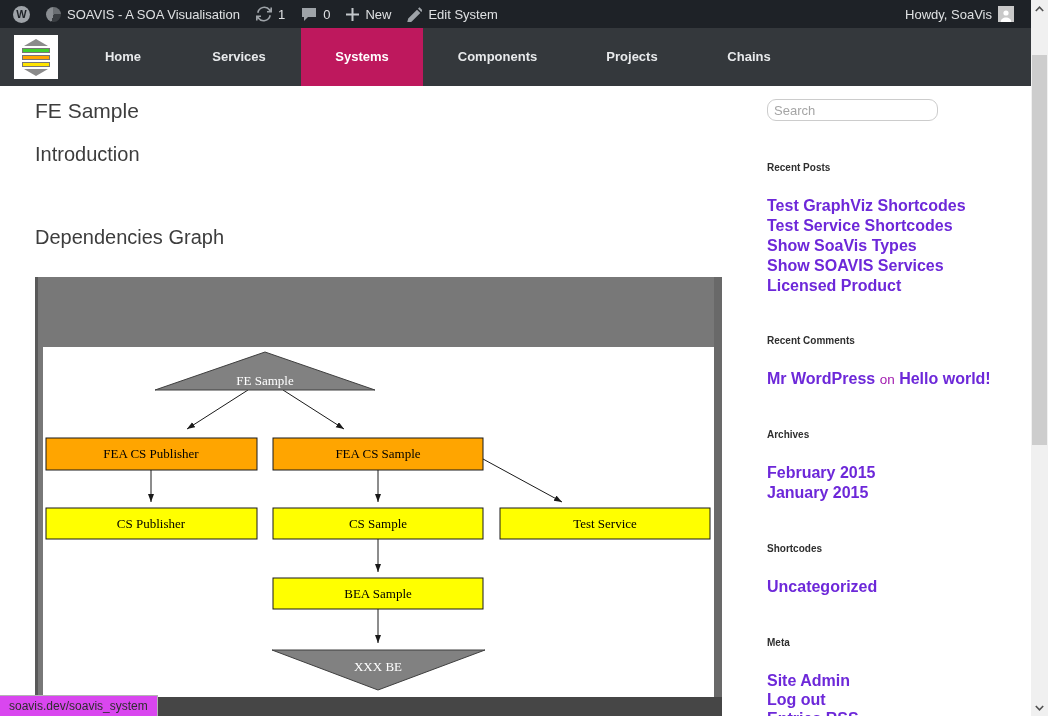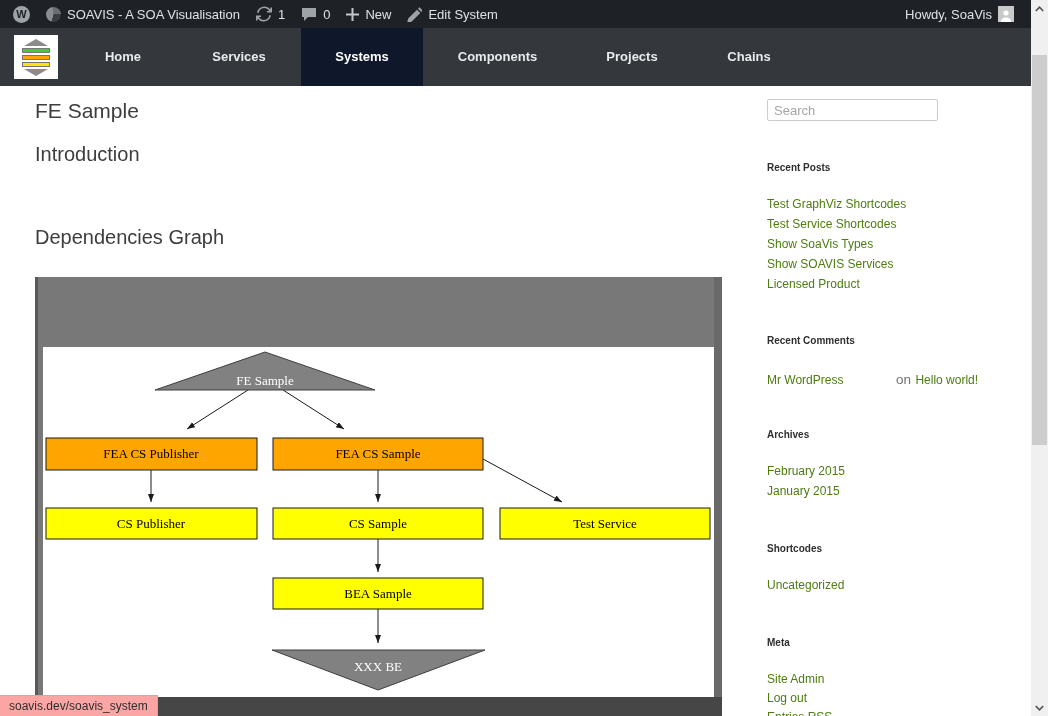--- a/index.html
+++ b/index.html
@@ -26,48 +26,48 @@
   #site-nav { position:absolute; left:0; top:28px; width:1031px; height:58px; background:#34383c; }
   #nav-logo { position:absolute; left:14px; top:7px; width:44px; height:44px; background:#fff;
               display:flex; flex-direction:column; align-items:center; justify-content:center; gap:2px; cursor:pointer; }
   .mini-tri-up { width:0; height:0; border-left:12px solid transparent; border-right:12px solid transparent;
                  border-bottom:7px solid #8b8b8b; }
   .mini-tri-down { width:0; height:0; border-left:12px solid transparent; border-right:12px solid transparent;
                    border-top:7px solid #8b8b8b; }
   .mini-bar { width:28px; height:5px; border:1px solid #777; }
   .nav-tab { position:absolute; top:0; height:58px; line-height:58px; text-align:center;
              color:#e8eaec; font-size:13px; font-weight:bold; cursor:pointer; }
-  .nav-tab.active { background:#0f172a; color:#fff; }
+  .nav-tab.active { background:#be185d; color:#fff; }
 
   
   .h1 { position:absolute; left:35px; font-size:21px; font-weight:400; color:#3d3d3d; }
   .h2 { position:absolute; left:35px; font-weight:400; color:#3d3d3d; }
   .para { position:absolute; left:35px; font-size:13px; color:#666; }
 
   
   #graph-box { position:absolute; left:35px; top:277px; width:687px; height:439px; background:#787878; }
   #graph-box .strip-left  { position:absolute; left:0; top:0; bottom:0; width:3px; background:#595959; }
   #graph-box .strip-right { position:absolute; right:0; top:0; bottom:0; width:8px; background:#696969; }
   #graph-box .strip-bottom{ position:absolute; left:0; right:0; top:420px; height:19px; background:#464646; }
   #graph-canvas { position:absolute; left:8px; top:70px; width:671px; height:350px; background:#fff; }
   #graph-canvas svg { display:block; }
   .gv-label { font-family:"Liberation Serif", serif; font-size:13px; }
 
   
   .sb { position:absolute; }
-  #sb-search { left:767px; top:99px; width:171px; height:22px; border:1px solid #ccc; border-radius:2px;
+  #sb-search { left:767px; top:99px; width:171px; height:22px; border:1px solid #ccc; border-radius:9px;
                font-size:13px; padding:0 6px; color:#444; }
   #sb-search::placeholder { color:#a5a5a5; }
   .sb-head { left:767px; font-size:10px; font-weight:bold; color:#2f2f2f; }
-  .sb-link { left:767px; font-size:12px; color:#4d7c0f; cursor:pointer; text-decoration:none; }
-  .sb-text { font-size:13.5px; color:#737373;margin-left:48px; }
+  .sb-link { left:767px; font-size:16px; color:#6d28d9; cursor:pointer; text-decoration:none;font-weight:bold; }
+  .sb-text { font-size:13.5px; color:#a21caf; }
 
   
   #link-preview { position:absolute; left:0; top:695px; height:21px; z-index:5;
-                  background:#fca5a5; border:1px solid #b3b3b3; border-left:none; border-bottom:none;
+                  background:#d946ef; border:1px solid #b3b3b3; border-left:none; border-bottom:none;
                   font-size:12px; color:#2e2e2e; padding:3px 9px 0 9px; }
 
   
   #scrollbar { position:absolute; right:0; top:0; width:17px; height:716px; background:#f0f0f0; }
   .sb-btn { position:absolute; left:0; width:17px; height:17px; display:flex; align-items:center; justify-content:center; cursor:pointer; }
   #scroll-thumb { position:absolute; left:1px; top:55px; width:15px; height:390px; background:#cdcdcd; cursor:pointer; }
 </style>
 </head>
 <body>
 

